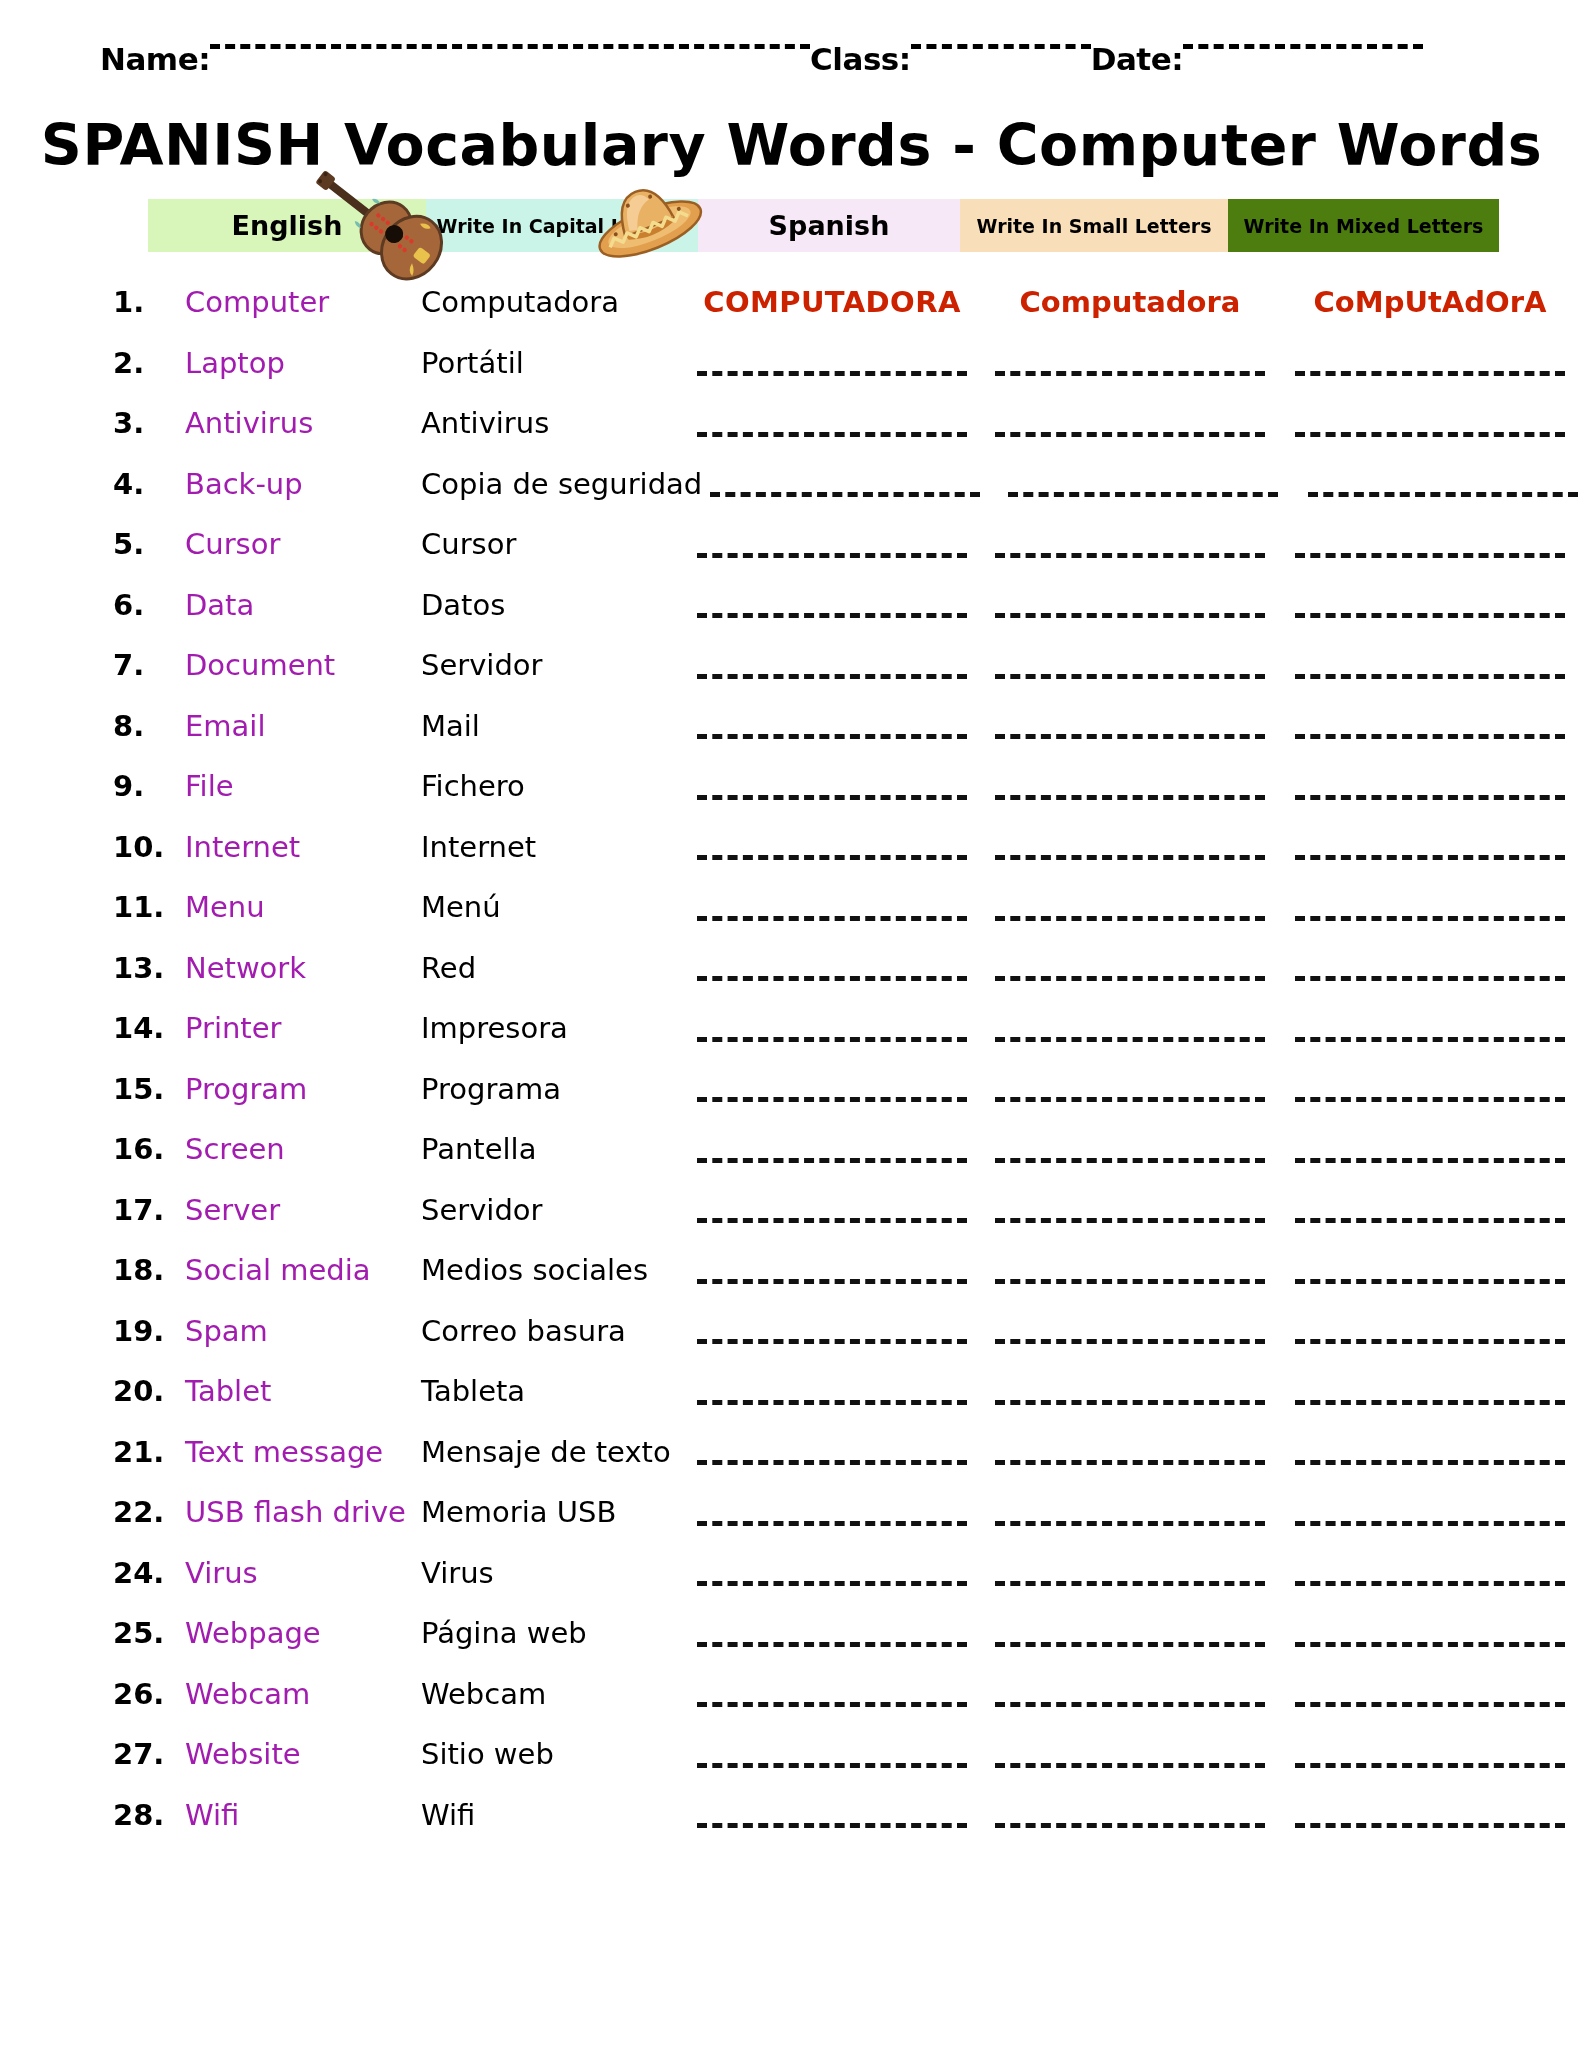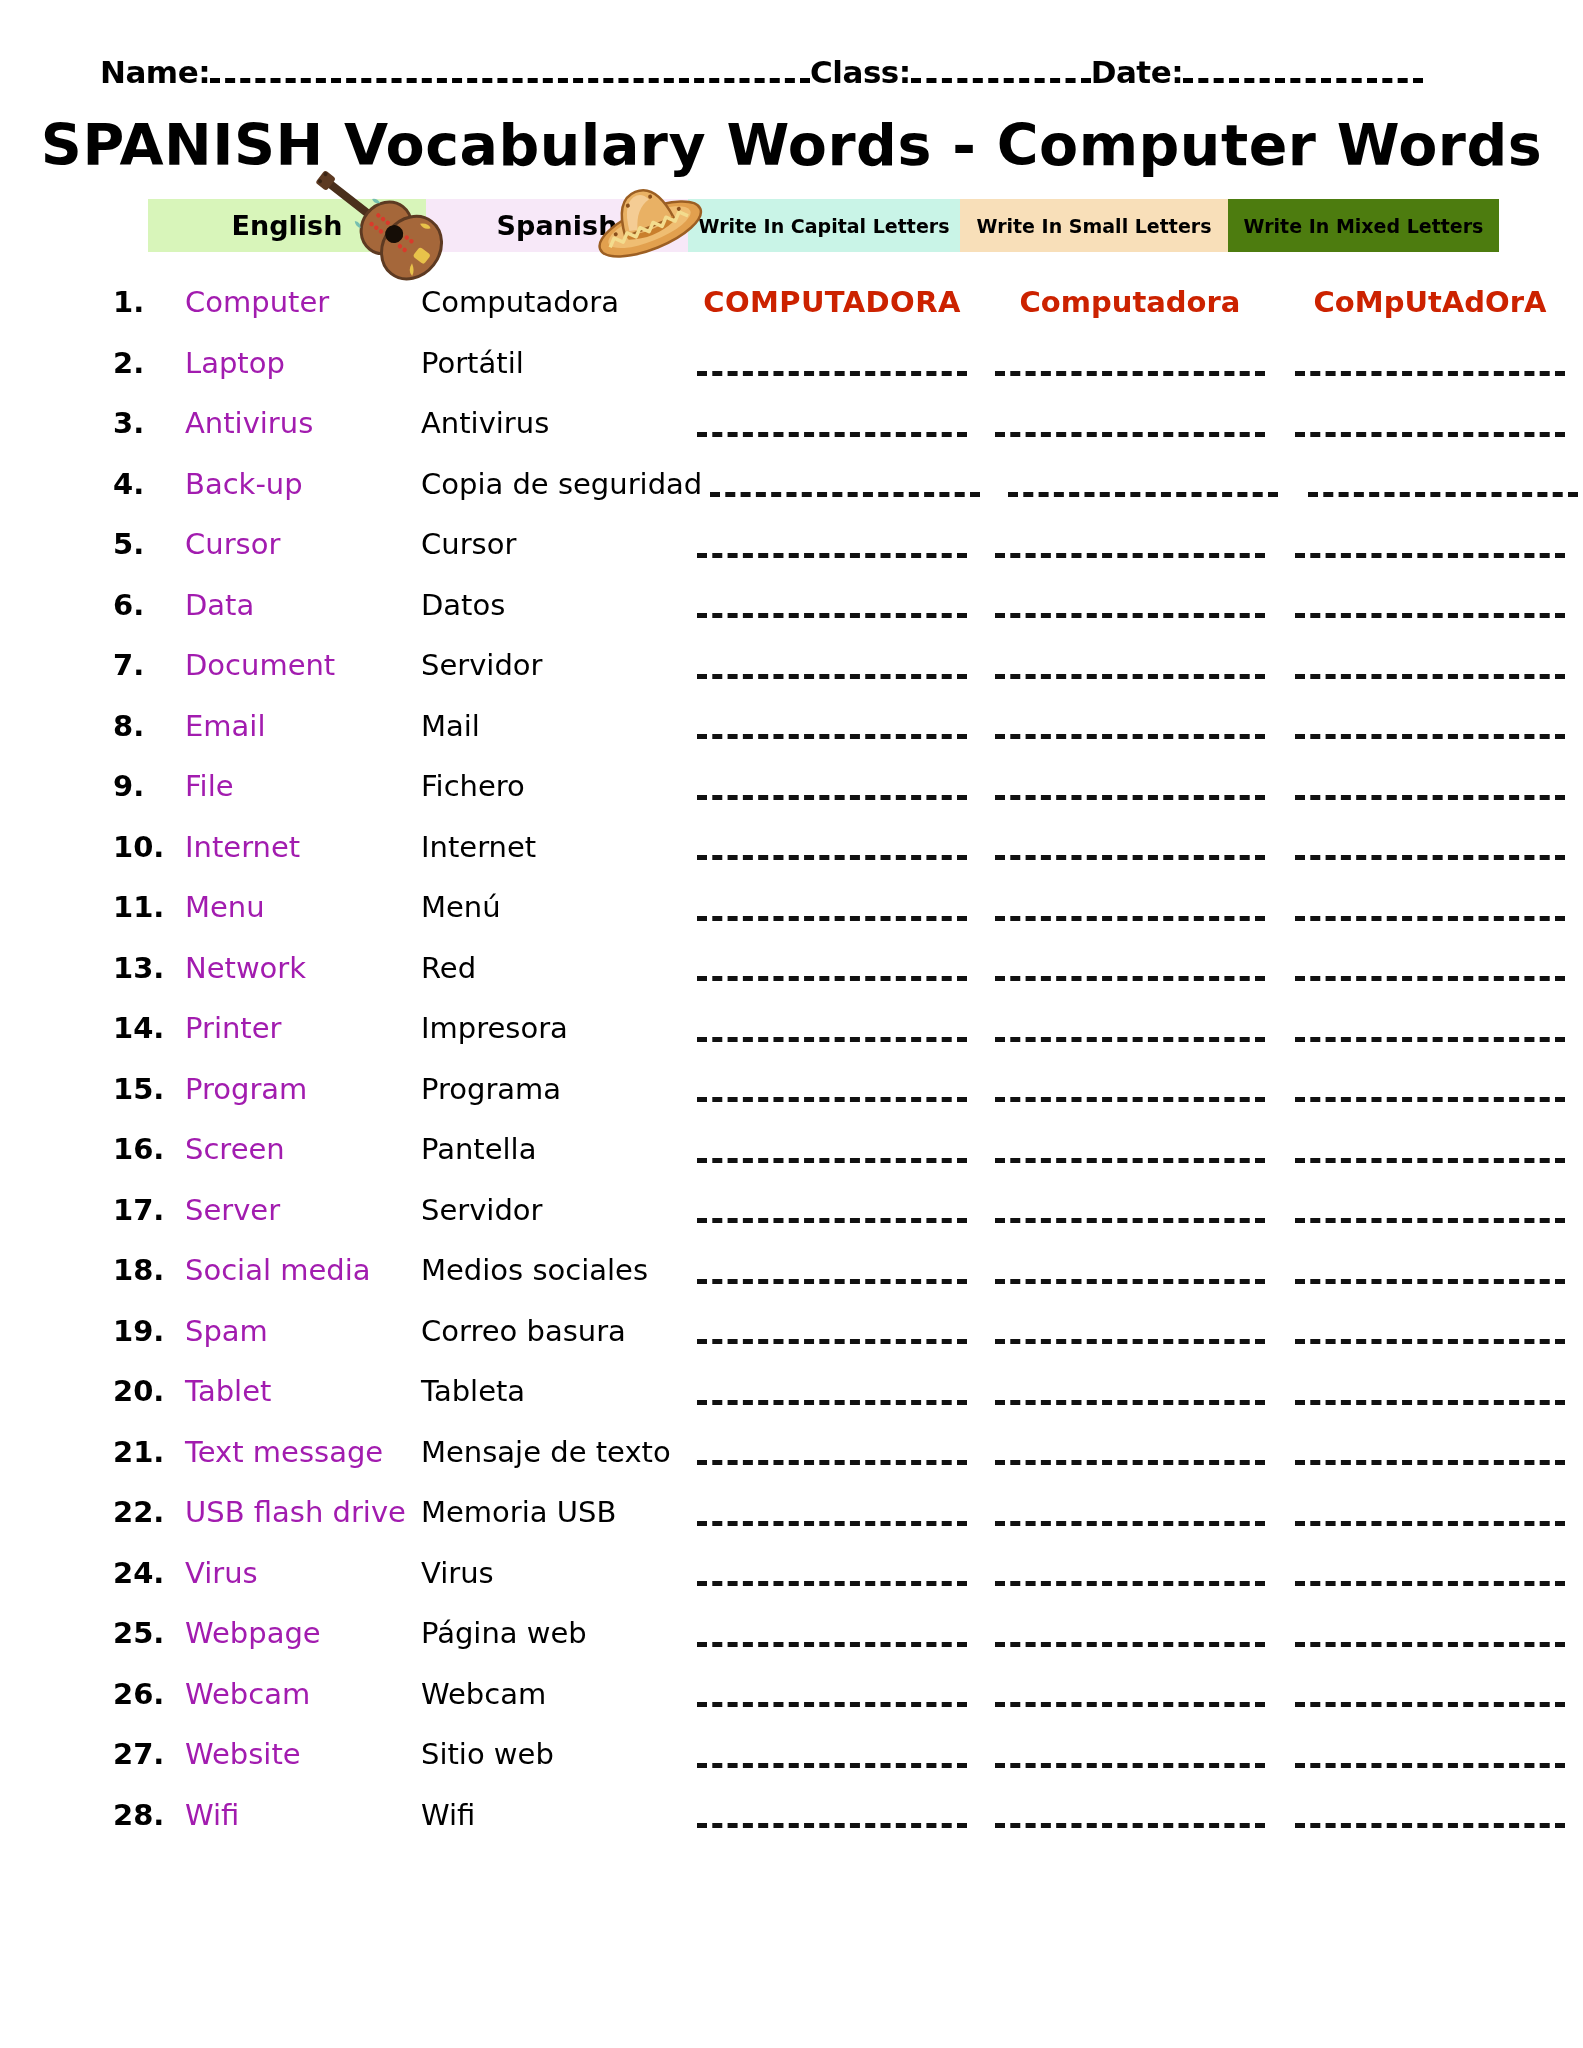--- a/index.html
+++ b/index.html
@@ -21,21 +21,20 @@
   }
 
   
   .idline {
     position: absolute;
     left: 100px;
     top: 44px;
     width: 1400px;
     height: 44px;
     display: flex;
-    align-items: flex-end;
     font-size: 31px;
     font-weight: 700;
     letter-spacing: -0.5px;
     color: #000;
     white-space: nowrap;
   }
   .idline .lbl { flex: 0 0 auto; line-height: 1; }
   .dashfill {
     flex: 1 1 auto;
     height: 0;
@@ -176,22 +175,22 @@
     <span class="lbl">Class:</span>
     <span class="dashfill w-class"></span>
     <span class="lbl">Date:</span>
     <span class="dashfill w-date"></span>
   </div>
 
   <div class="title">SPANISH Vocabulary Words - Computer Words</div>
 
   <div class="hdr-band">
     <div class="hdr-cell hdr-eng">English</div>
+    <div class="hdr-cell hdr-cap">Write In Capital Letters</div>
     <div class="hdr-cell hdr-spa">Spanish</div>
-    <div class="hdr-cell hdr-cap">Write In Capital Letters</div>
     <div class="hdr-cell hdr-small">Write In Small Letters</div>
     <div class="hdr-cell hdr-mixed">Write In Mixed Letters</div>
   </div>
 
   <svg class="guitar" viewBox="0 0 160 120">
     <g transform="rotate(38 80 60)">
 
       <rect x="12" y="56" width="58" height="8" rx="3" fill="#4a2f1c"></rect>
       <rect x="4" y="52" width="14" height="16" rx="3" fill="#5d3a22"></rect>
       <circle cx="7" cy="55" r="2" fill="#3a2414"></circle>

